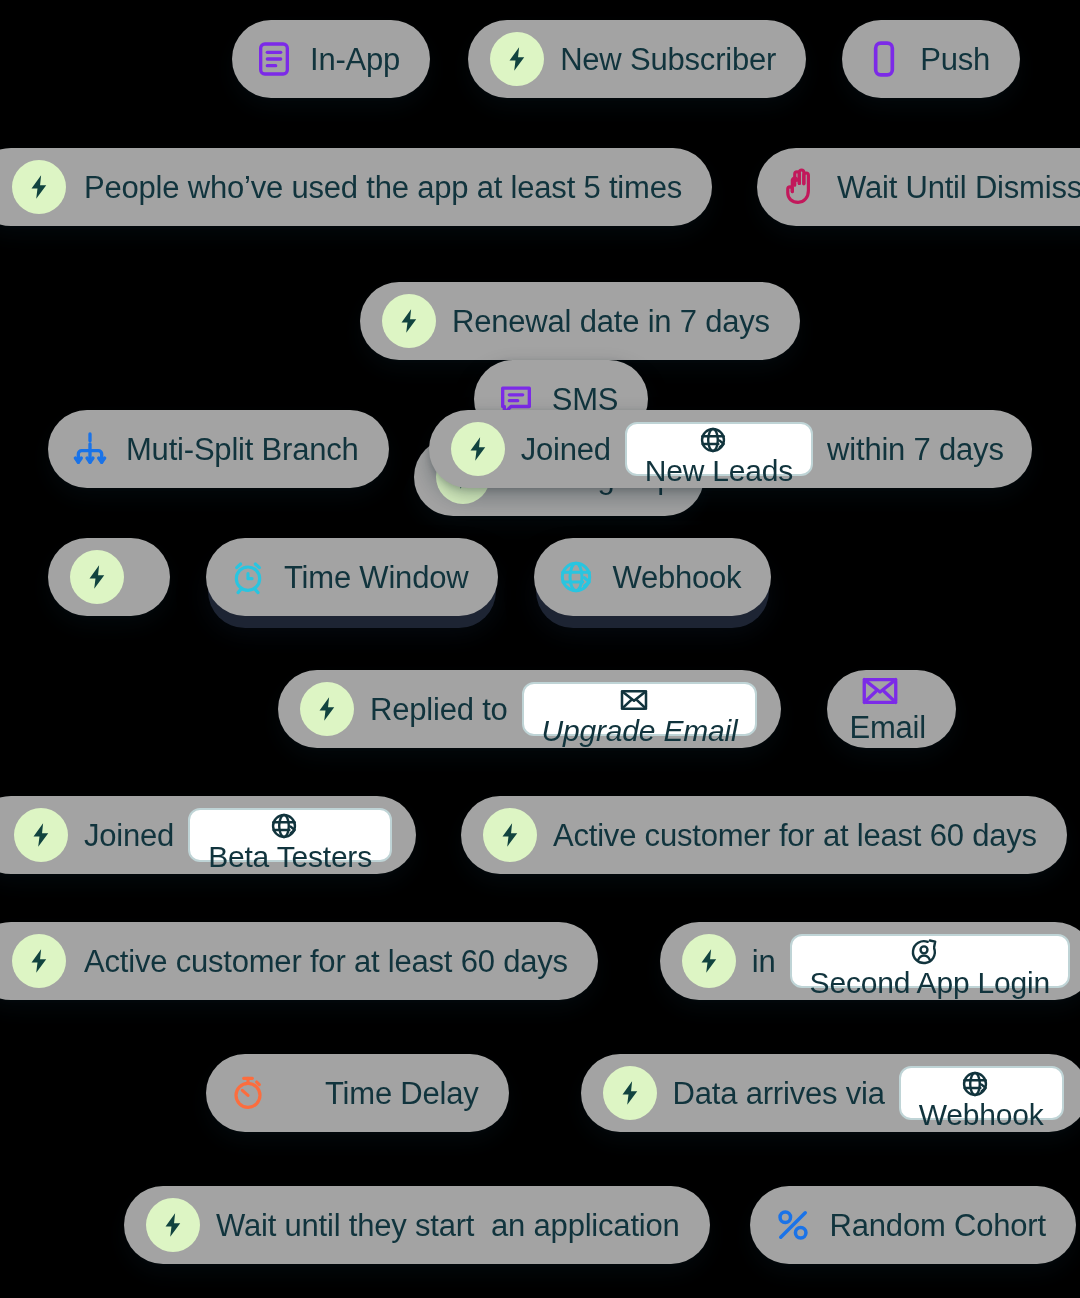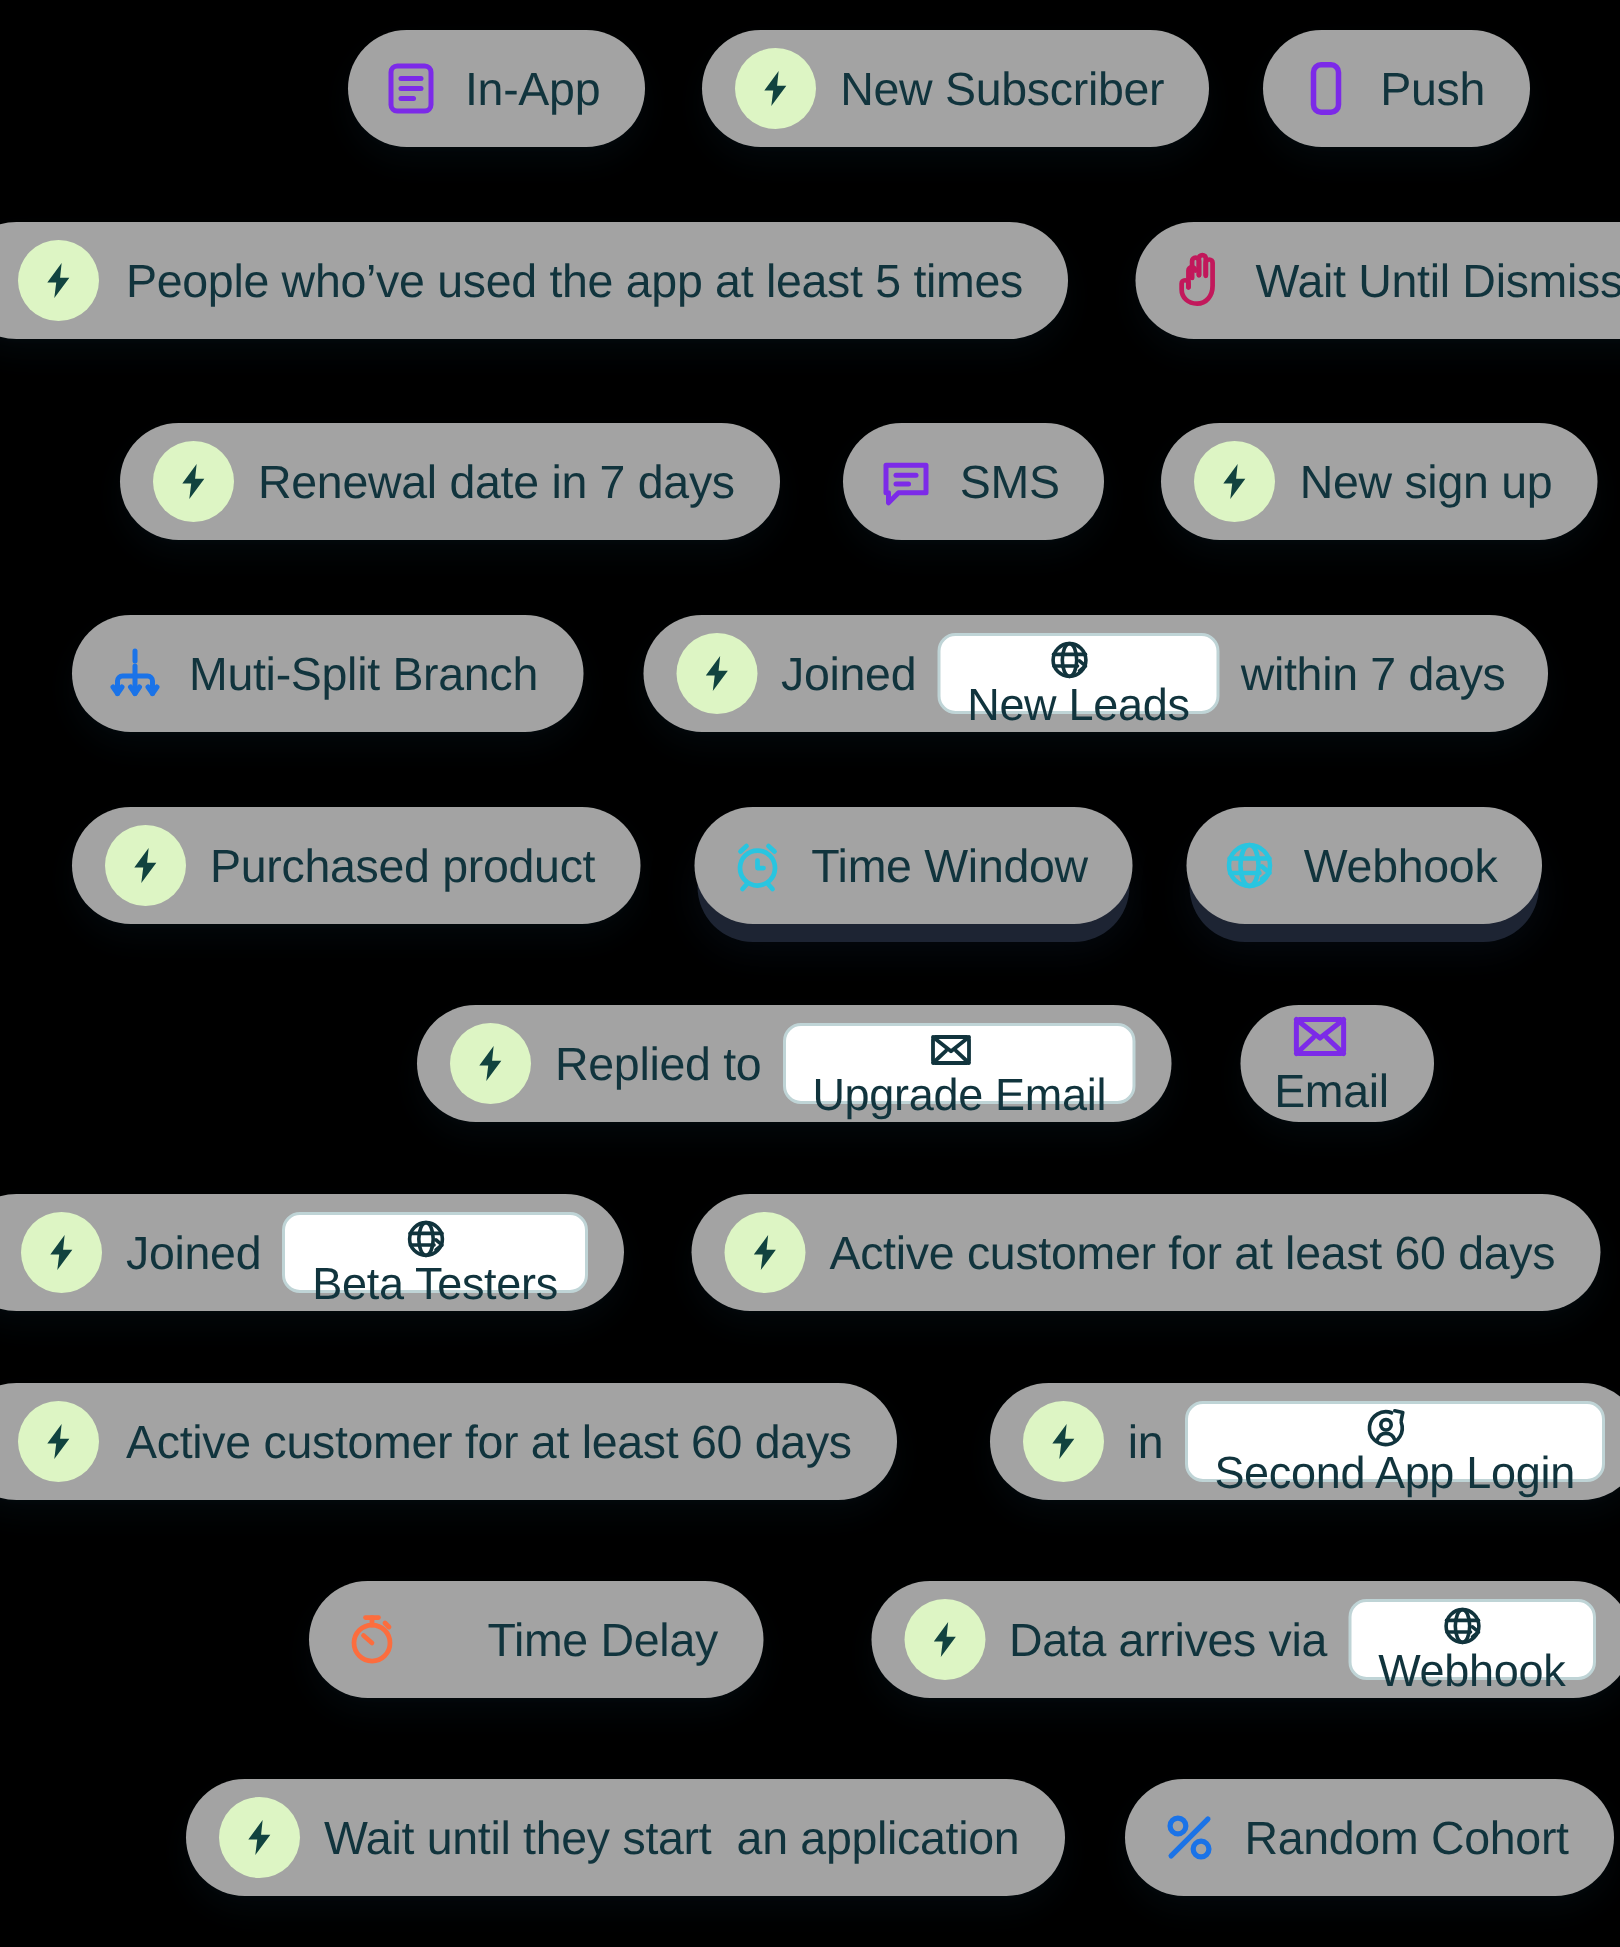--- a/index.html
+++ b/index.html
@@ -147,21 +147,21 @@
           <path d="M9 11V4.6a1.3 1.3 0 1 1 2.6 0V10"></path>
           <path d="M11.6 10V3.6a1.3 1.3 0 1 1 2.6 0V10"></path>
           <path d="M14.2 10.2V5.3a1.3 1.3 0 1 1 2.6 0V14c0 4-2.5 6.8-5.9 6.8S5 18.6 5 15.3v-2.1a1.3 1.3 0 0 1 2.6 0v1.4"></path>
           <path d="M7.6 14.6V8.2a1.3 1.3 0 0 1 2.6 0"></path>
         </svg>
       </span>
       <span class="label">Wait Until Dismissed</span>
     </div>
   </div>
 
-  <div class="row" style="top:282px;">
+  <div class="row" style="top:282px;flex-direction:column;">
     <div class="pill" style="margin-left:80px;">
       <span class="bolt-circle">
         <svg width="28" height="28" viewBox="0 0 24 24" fill="#11433F">
             <path d="M13.8 2 5.6 13.2h5.1L9.6 22l8.6-11.6h-5.3z"></path>
           </svg>
       </span>
       <span class="label">Renewal date in 7 days</span>
     </div>
 
     <div class="pill" style="margin-left:42px;">
@@ -223,21 +223,20 @@
     </div>
   </div>
 
   <div class="row" style="top:538px;">
     <div class="pill" style="margin-left:48px;">
       <span class="bolt-circle">
         <svg width="28" height="28" viewBox="0 0 24 24" fill="#11433F">
             <path d="M13.8 2 5.6 13.2h5.1L9.6 22l8.6-11.6h-5.3z"></path>
           </svg>
       </span>
-      <span class="label">Purchased product</span>
     </div>
 
     <div class="pill dark-shadow" style="margin-left:36px;">
       <span class="ico">
         <svg width="40" height="40" viewBox="0 0 24 24" fill="none" stroke="#29C5E0" stroke-width="1.9" stroke-linecap="round" stroke-linejoin="round">
           <circle cx="12" cy="13" r="7"></circle>
           <path d="M12 10v3h2.4"></path>
           <path d="M5.2 6.4 7.6 4.2"></path>
           <path d="M18.8 6.4 16.4 4.2"></path>
           <path d="M7.6 19.6 6 21.4"></path>
@@ -262,21 +261,21 @@
   </div>
 
   <div class="row" style="top:670px;">
     <div class="pill" style="margin-left:278px; padding-right:24px;">
       <span class="bolt-circle">
         <svg width="28" height="28" viewBox="0 0 24 24" fill="#11433F">
             <path d="M13.8 2 5.6 13.2h5.1L9.6 22l8.6-11.6h-5.3z"></path>
           </svg>
       </span>
       <span class="label">Replied to</span>
-      <span class="chip" style="margin-right:0;">
+      <span class="chip" style="margin-right:0;font-style:italic;">
         <span class="ico">
           <svg width="32" height="32" viewBox="0 0 24 24" fill="none" stroke="#11343D" stroke-width="1.9" stroke-linecap="round" stroke-linejoin="round">
             <rect x="3" y="5.5" width="18" height="13" rx="1.2"></rect>
             <path d="M3 5.5 12 12.6l9-7.1"></path>
             <path d="M3 18.5l6.6-6.2"></path>
             <path d="M21 18.5l-6.6-6.2"></path>
           </svg>
         </span>
         <span class="label">Upgrade Email</span>
       </span>

